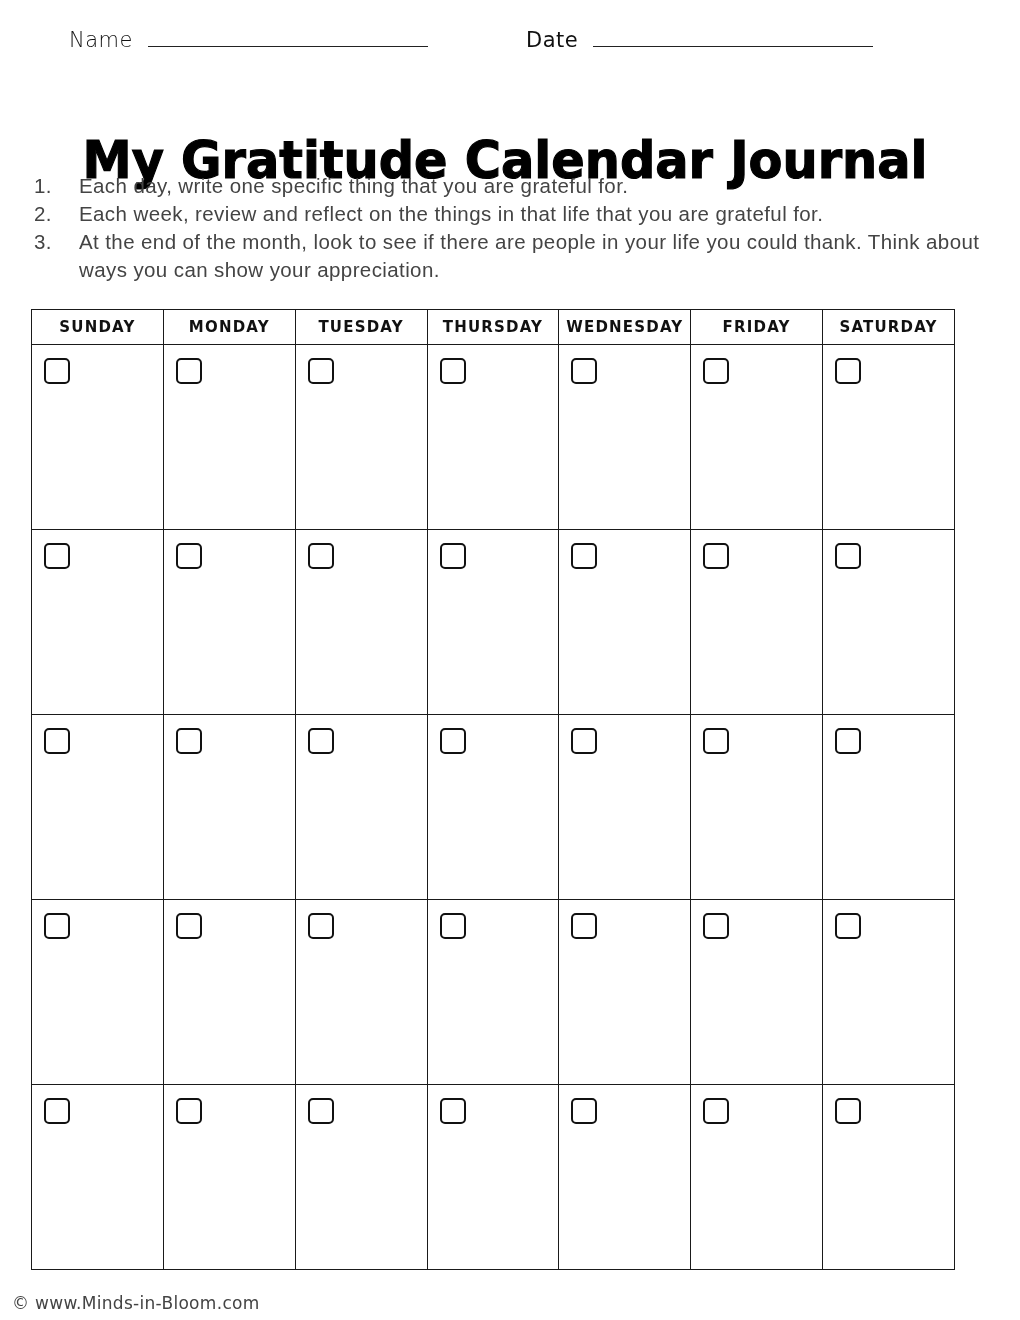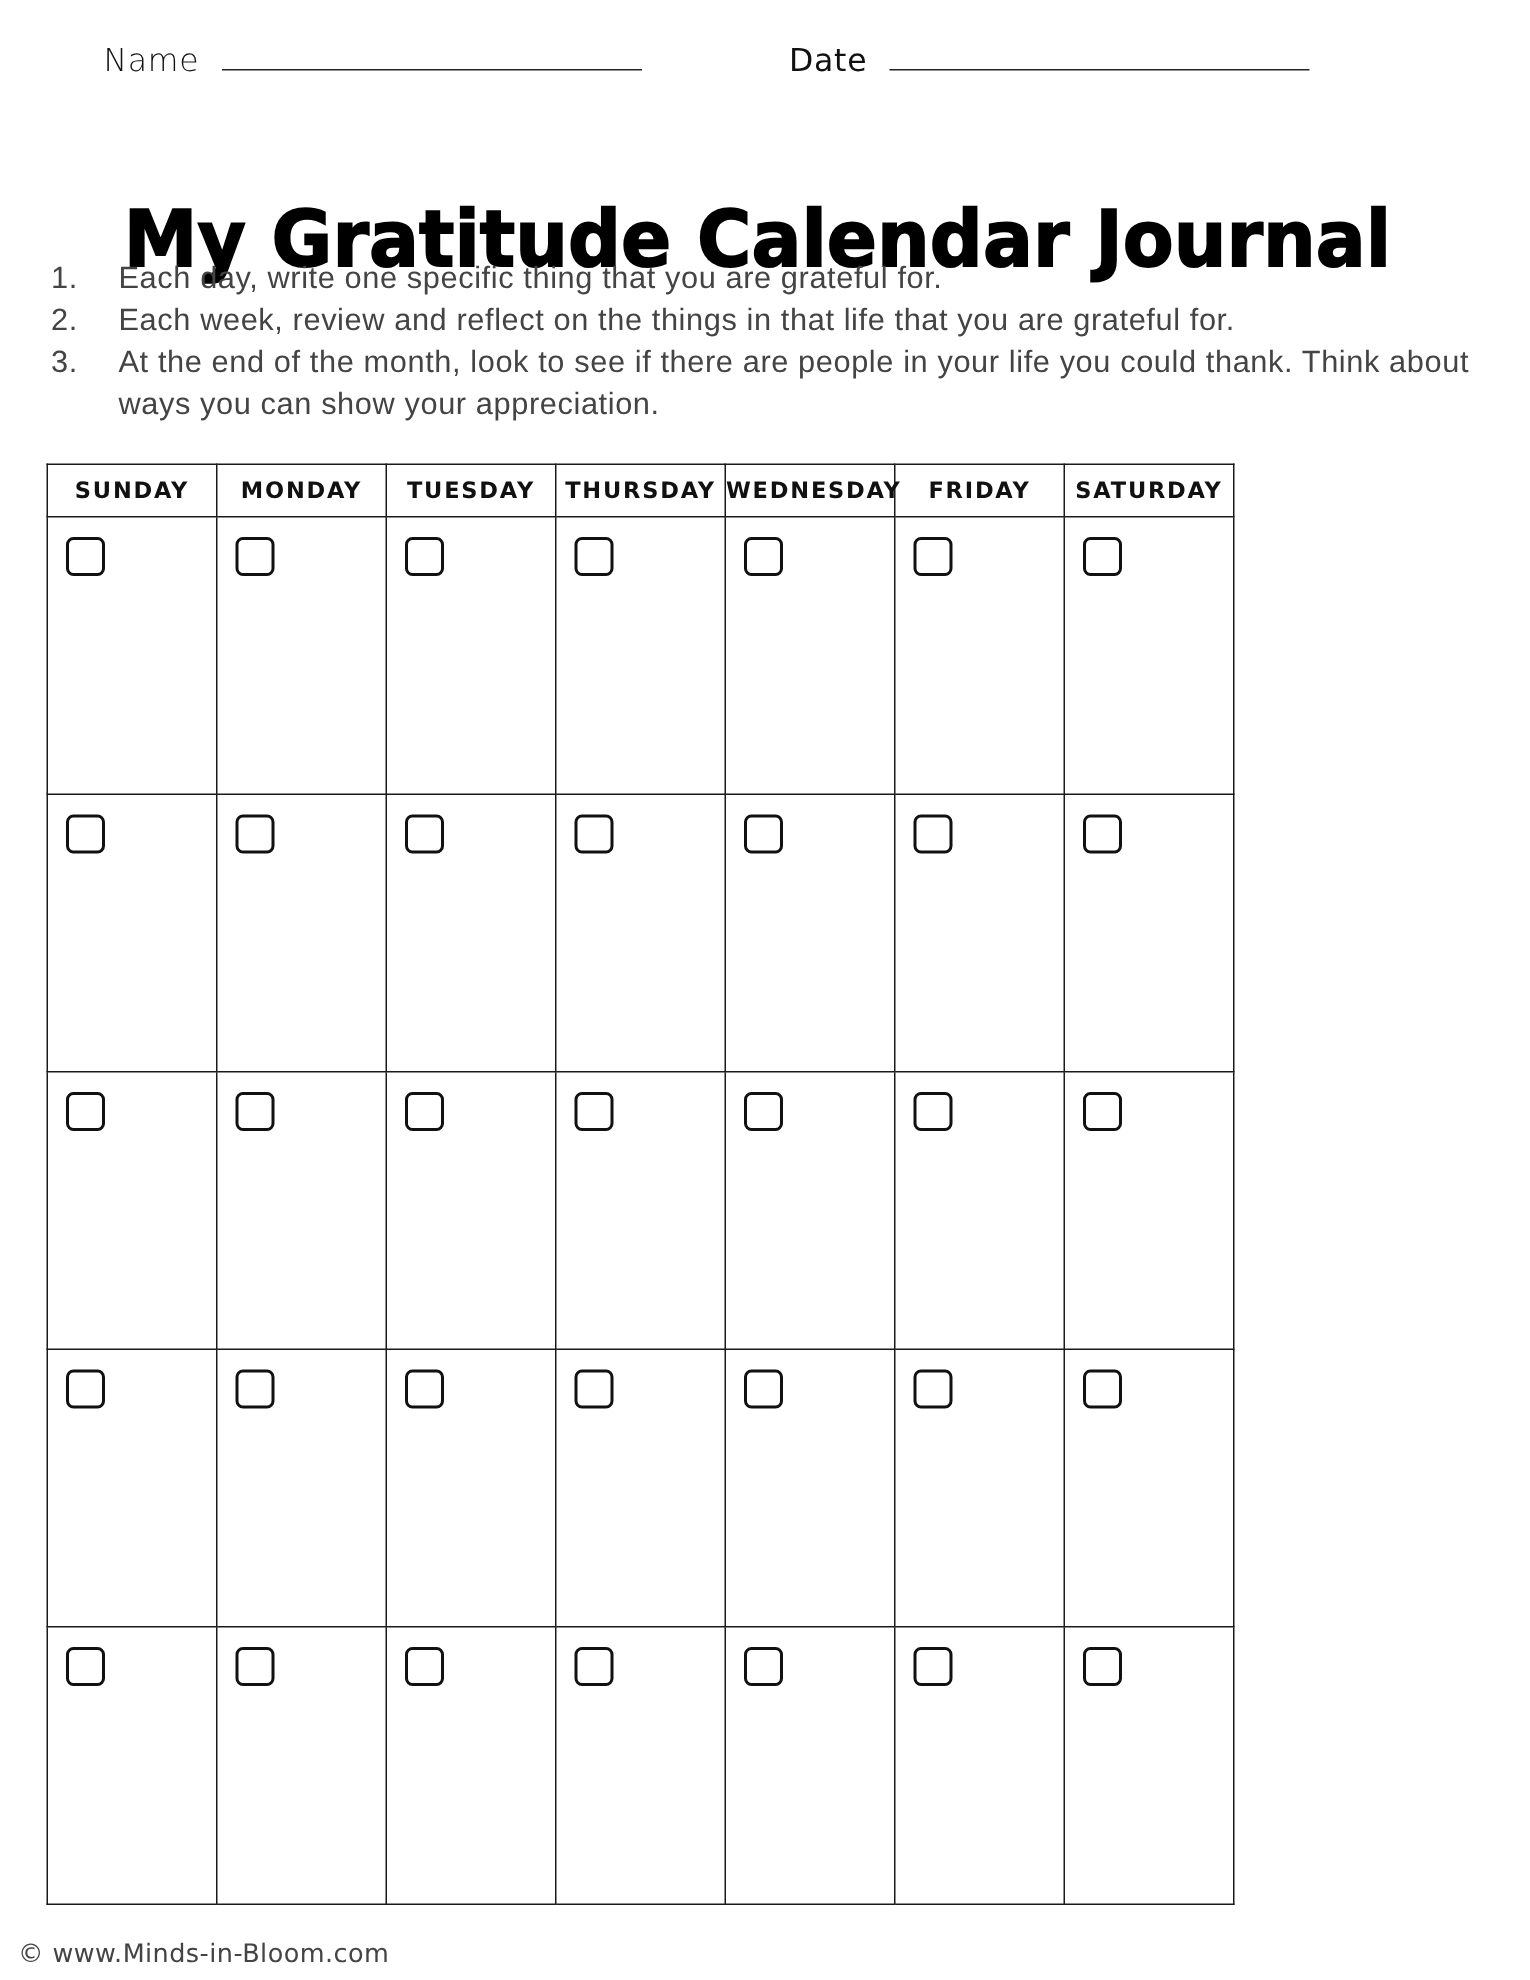--- a/index.html
+++ b/index.html
@@ -80,21 +80,21 @@
     }
     .instructions .txt {
       flex: 1;
     }
     .calendar {
       position: absolute;
       top: 309px;
       left: 31px;
       border-collapse: collapse;
       table-layout: fixed;
-      width: 792px;
+      width: 924px;
     }
     .calendar th, .calendar td {
       border: 1.5px solid #1a1a1a;
       padding: 0;
     }
     .calendar th {
       height: 34px;
       font-family: "DejaVu Sans", sans-serif;
       font-weight: bold;
       font-size: 15px;

